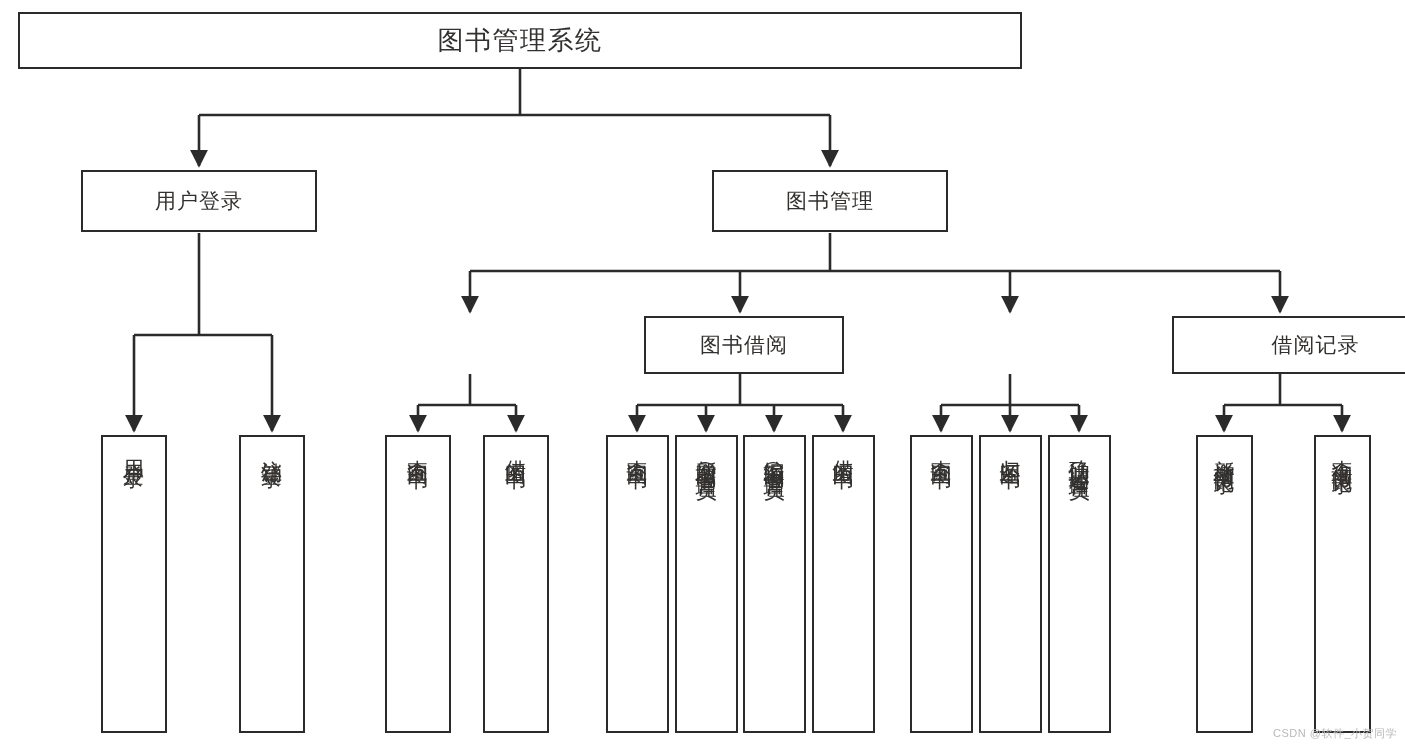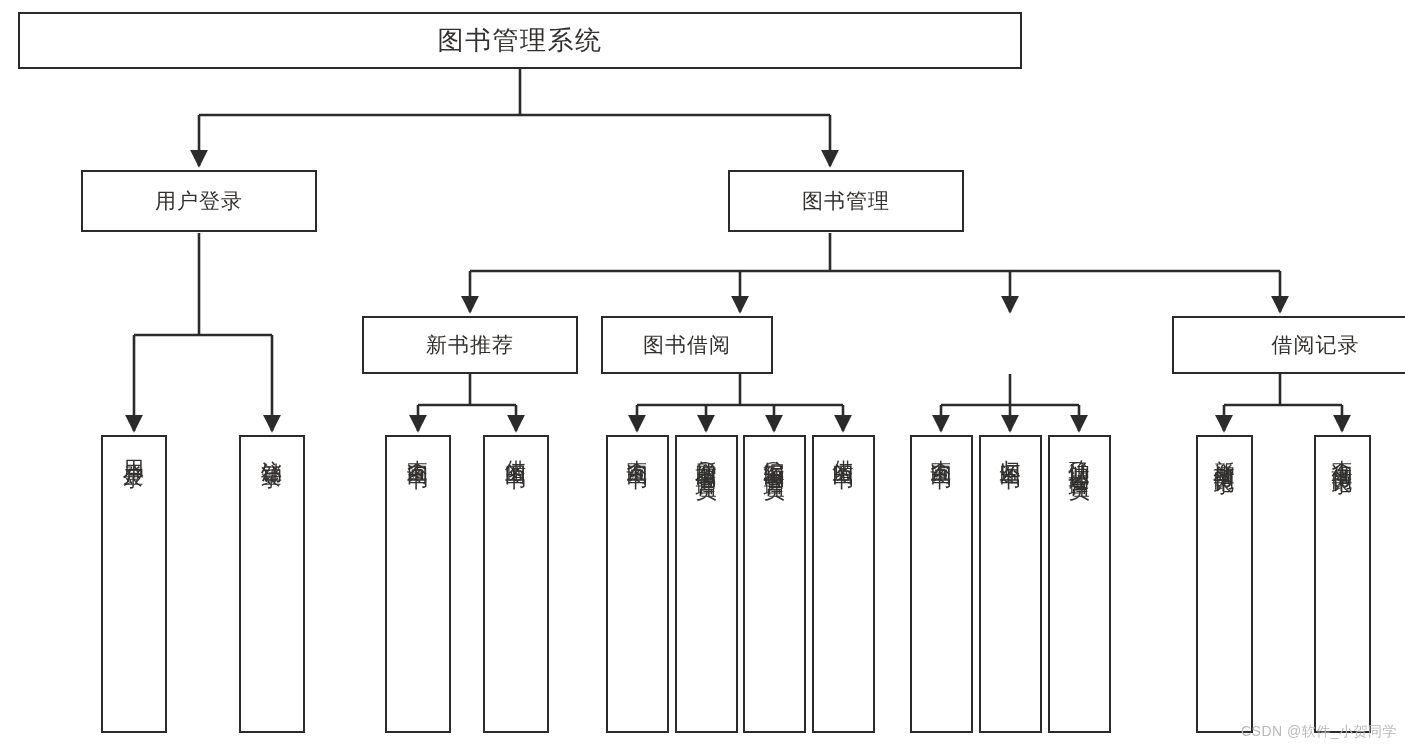--- a/index.html
+++ b/index.html
@@ -63,21 +63,21 @@
     text-orientation: upright;
     font-size: 21px;
     letter-spacing: 3px;
     line-height: 1;
     white-space: nowrap;
   }
   .watermark {
     position: absolute;
     right: 8px;
     bottom: 6px;
-    font-size: 14px;
+    font-size: 11px;
     color: #b9b9b9;
     letter-spacing: 0.5px;
     white-space: nowrap;
     user-select: none;
   }
 </style>
 </head>
 <body>
 
 <div id="diagram-root">
@@ -134,29 +134,26 @@
   </svg>
 
   <div class="node horiz root" style="left:18px; top:12px; width:1004px; height:57px;">
     <span class="label">图书管理系统</span>
   </div>
 
   <div class="node horiz" style="left:81px; top:170px; width:236px; height:62px;">
     <span class="label">用户登录</span>
   </div>
 
-  <div class="node horiz" style="left:712px; top:170px; width:236px; height:62px;margin-left:16px;">
+  <div class="node horiz" style="left:712px; top:170px; width:236px; height:62px;">
     <span class="label">图书管理</span>
   </div>
 
-  <div class="node horiz" style="left:362px; top:316px; width:216px; height:58px;">
-    <span class="label">新书推荐</span>
-  </div>
-
-  <div class="node horiz" style="left:601px; top:316px; width:172px; height:58px;">
+
+  <div class="node horiz" style="left:644px; top:316px; width:200px; height:58px;">
     <span class="label">图书借阅</span>
   </div>
 
 
   <div class="node horiz" style="left:1172px; top:316px; width:256px; height:58px;padding-left:31px;">
     <span class="label">借阅记录</span>
   </div>
 
   <div class="node vert" style="left:101px; top:435px; width:66px; height:298px;">
     <span class="label">用户登录</span>

